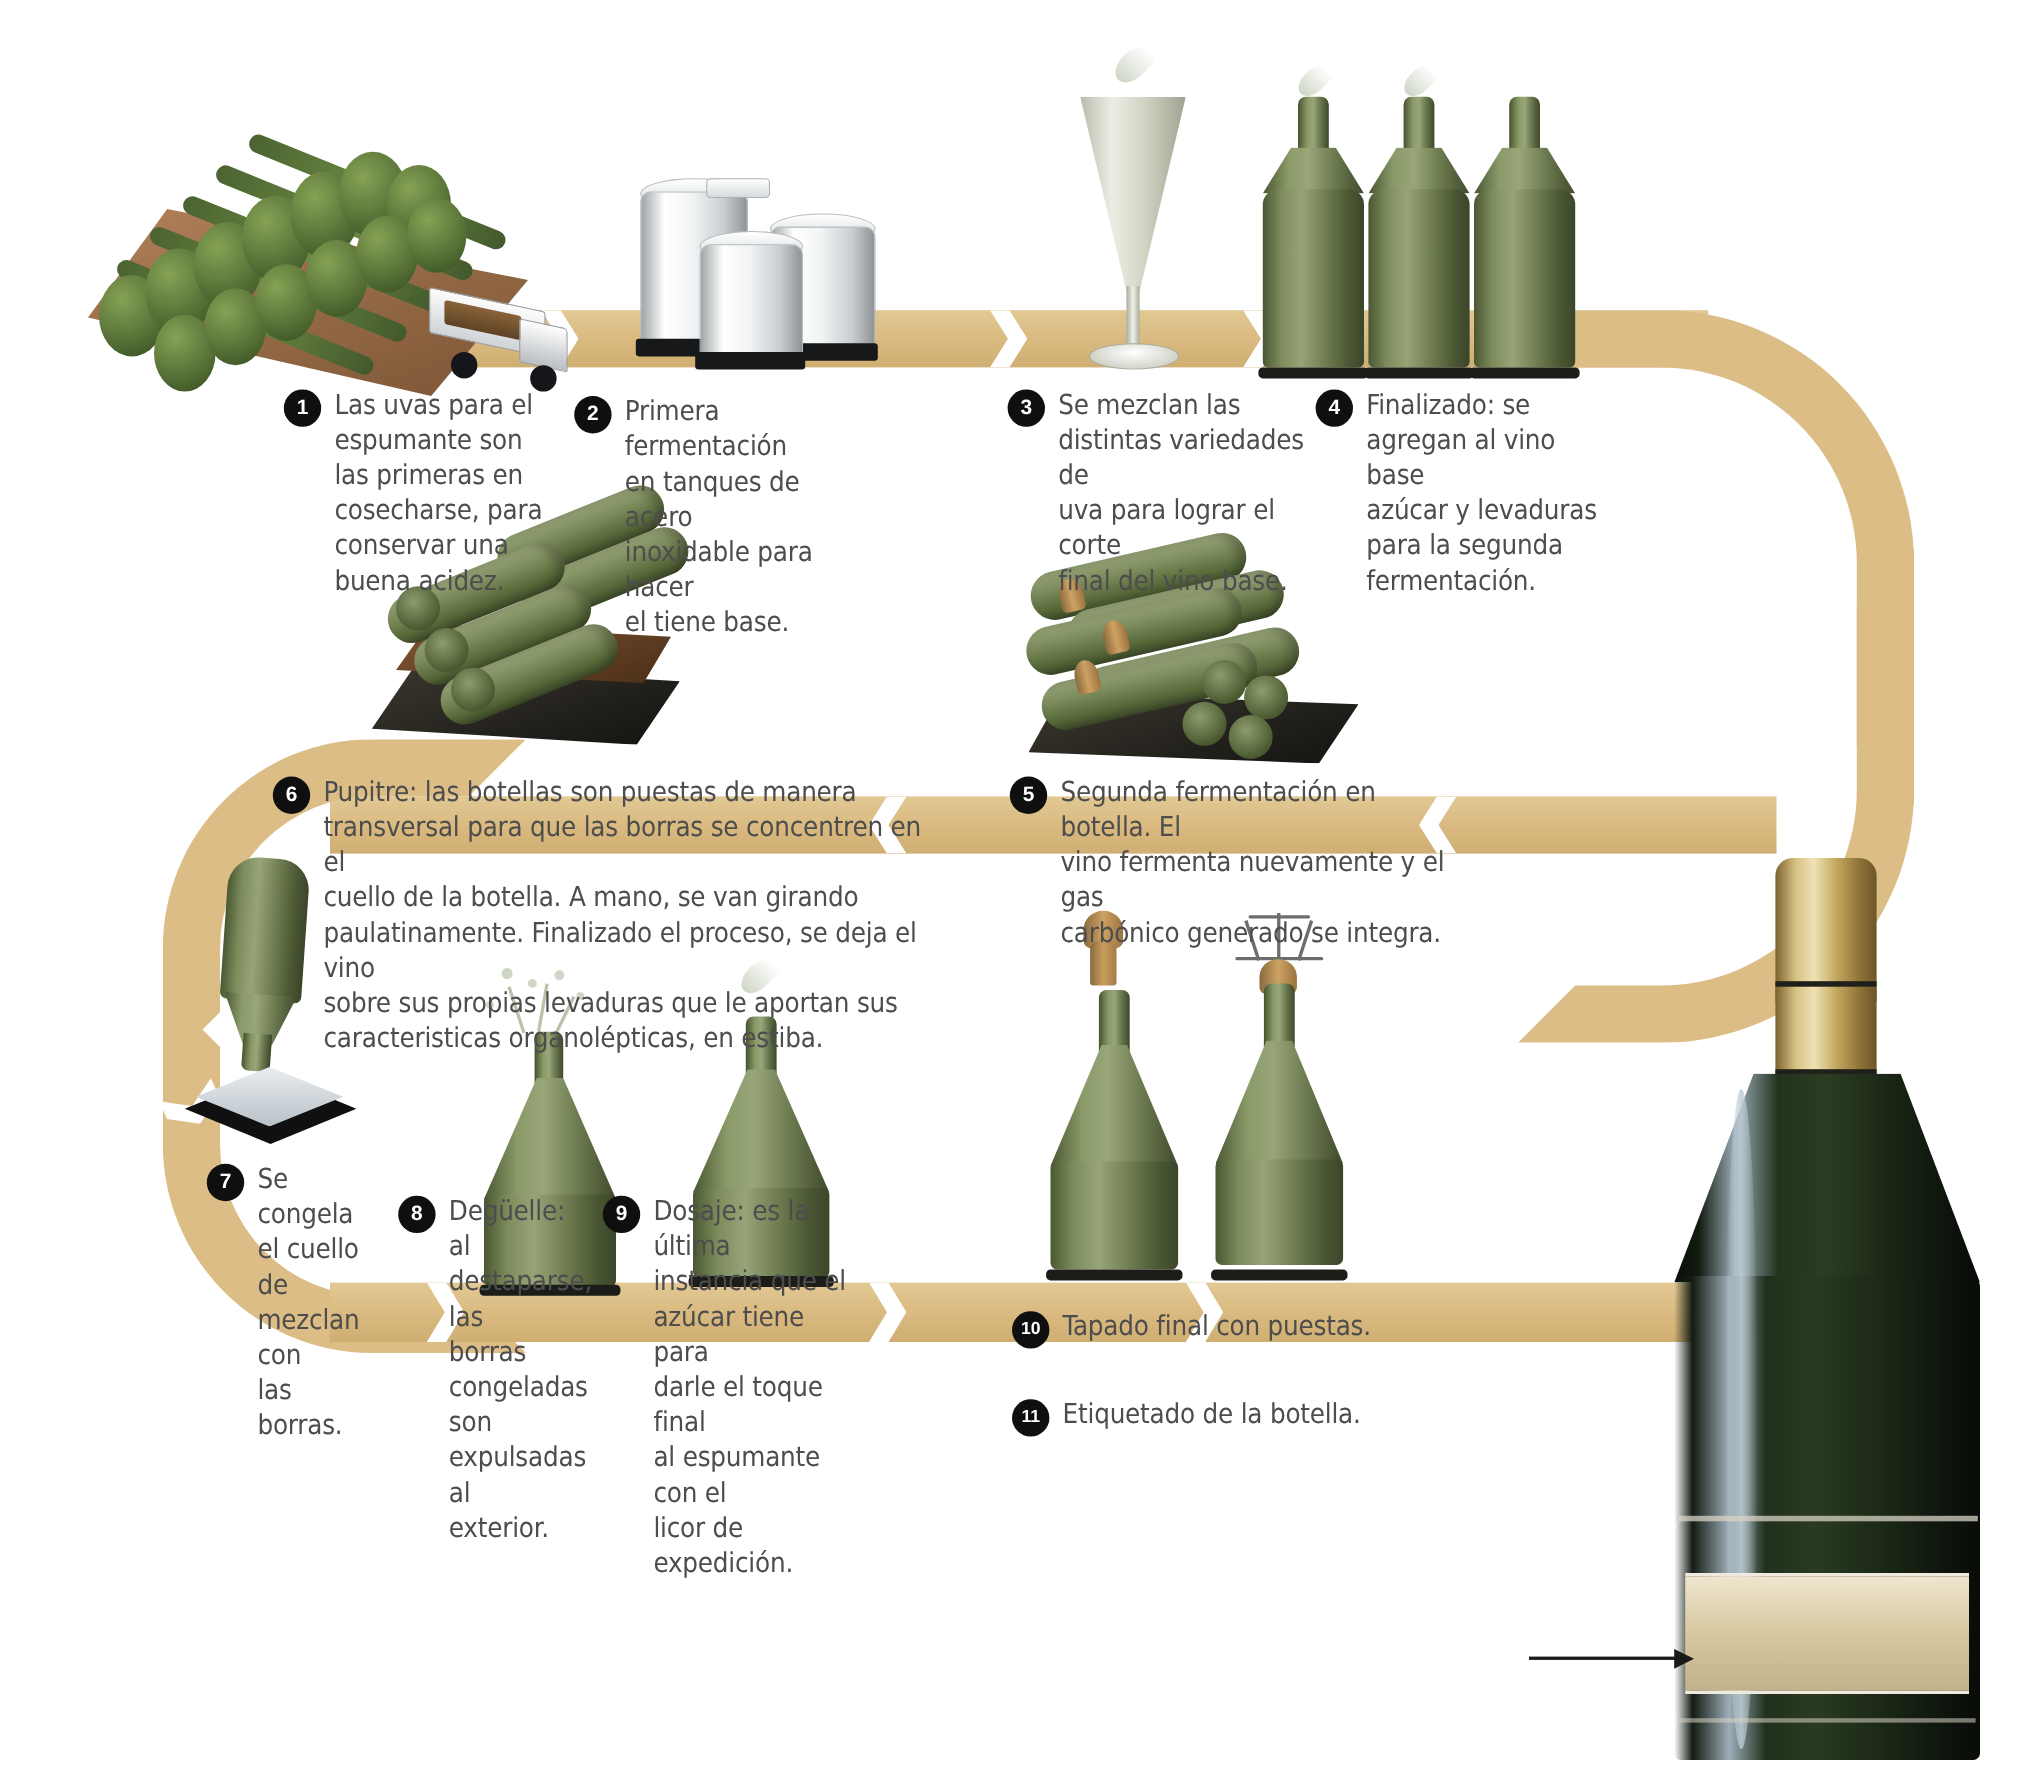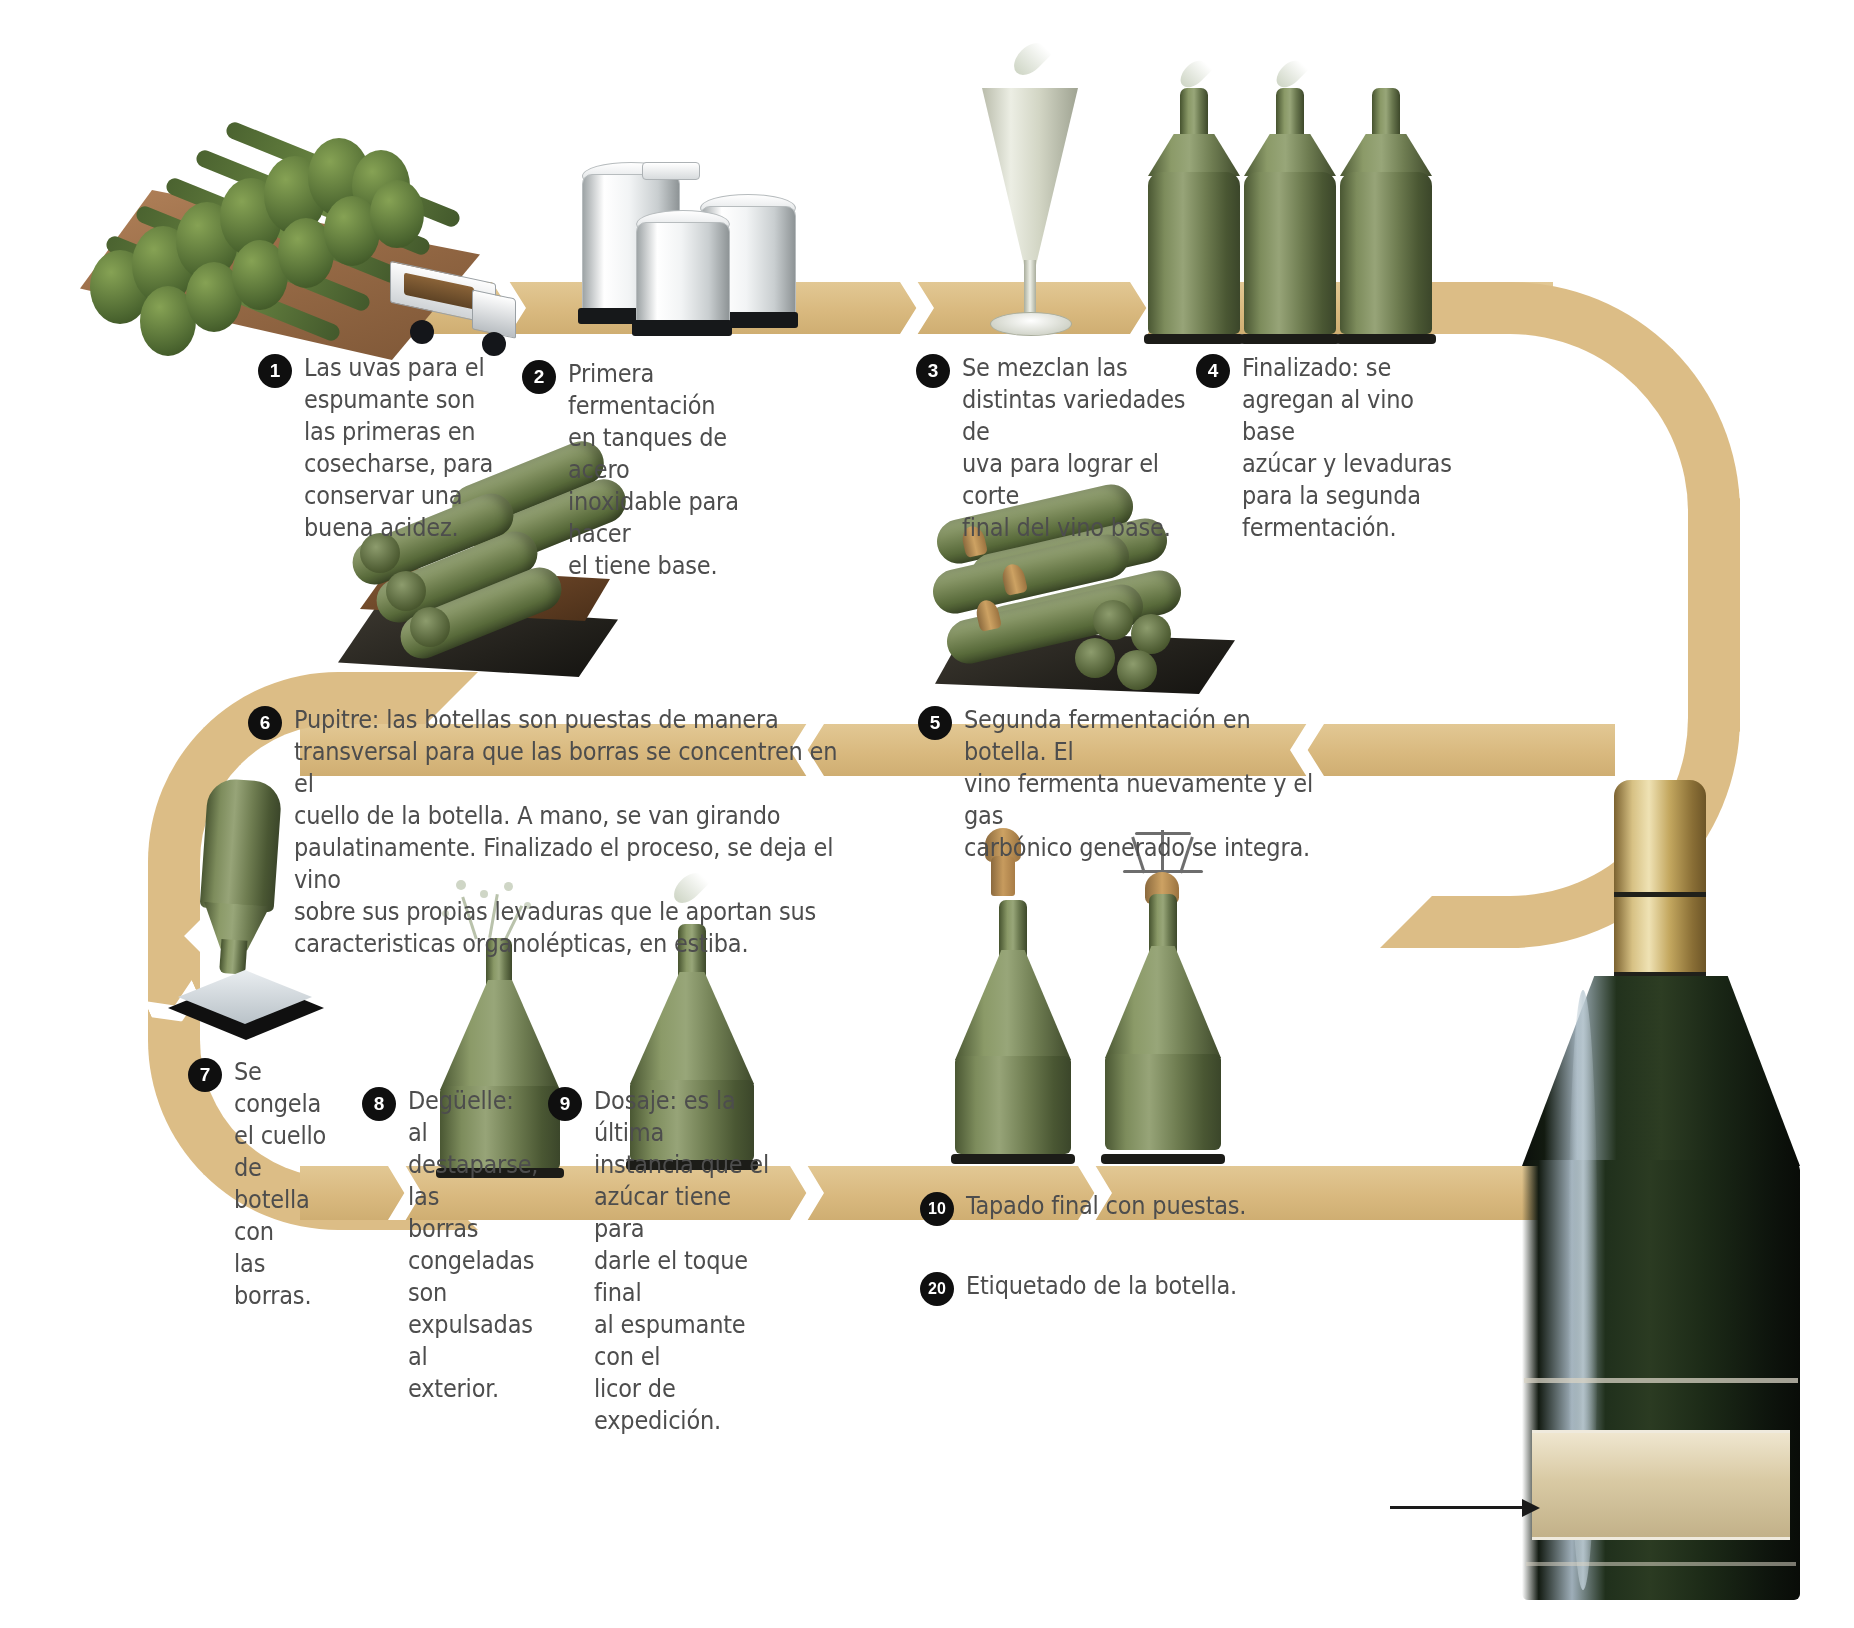--- a/index.html
+++ b/index.html
@@ -540,21 +540,21 @@
 cuello de la botella. A mano, se van girando
 paulatinamente. Finalizado el proceso, se deja el vino
 sobre sus propias levaduras que le aportan sus
 caracteristicas organolépticas, en estiba.</div>
   </div>
 
   <div class="step" style="left:188px;top:1056px;width:160px;">
     <div class="bullet">7</div>
     <div class="caption">Se congela
 el cuello de
-botella con
+mezclan con
 las borras.</div>
   </div>
 
   <div class="step" style="left:362px;top:1085px;width:165px;">
     <div class="bullet">8</div>
     <div class="caption">Degüelle: al
 destaparse, las
 borras
 congeladas
 son
@@ -571,17 +571,17 @@
 al espumante con el
 licor de expedición.</div>
   </div>
 
   <div class="step" style="left:920px;top:1190px;width:340px;">
     <div class="bullet wide">10</div>
     <div class="caption">Tapado final con puestas.</div>
   </div>
 
   <div class="step" style="left:920px;top:1270px;width:360px;">
-    <div class="bullet wide">20</div>
+    <div class="bullet wide">11</div>
     <div class="caption">Etiquetado de la botella.</div>
   </div>
 
 </div>
 
 </body></html>

